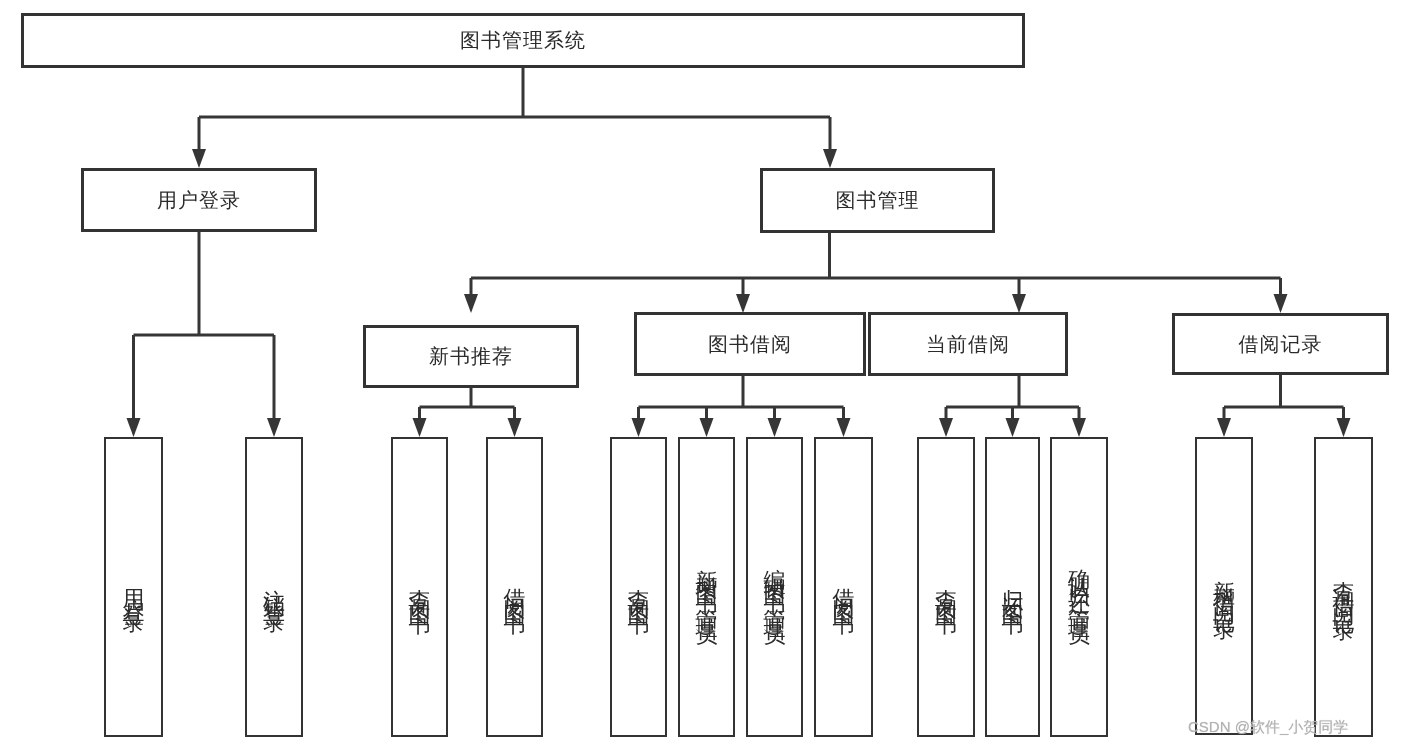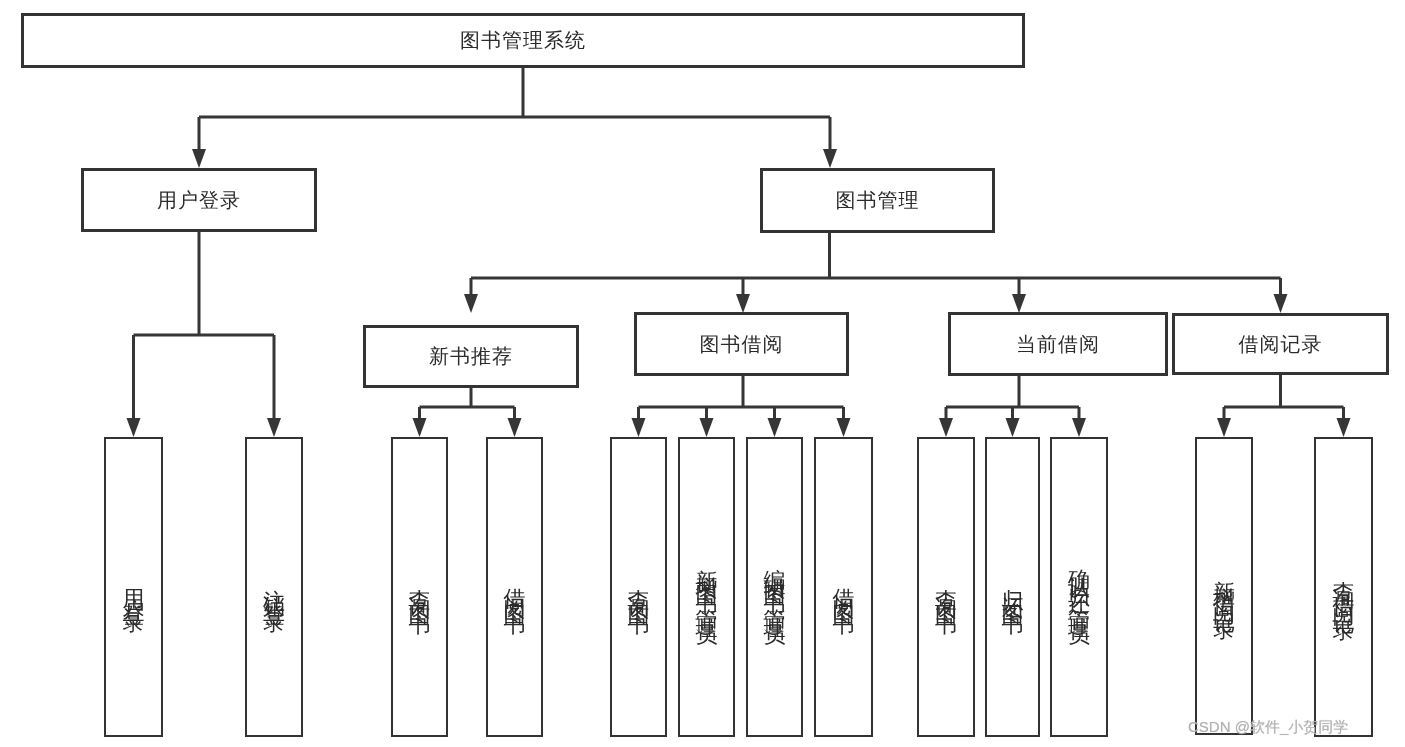--- a/index.html
+++ b/index.html
@@ -95,22 +95,22 @@
       <polygon points="1336.5,418 1350.5,418 1343.5,437"></polygon>
     </g>
   </svg>
 
   <div class="box" style="left:21px; top:13px; width:1004px; height:55px;">图书管理系统</div>
 
   <div class="box" style="left:81px; top:168px; width:236px; height:64px;">用户登录</div>
   <div class="box" style="left:712px; top:168px; width:235px; height:65px;margin-left:48px;">图书管理</div>
 
   <div class="box" style="left:363px; top:313px; width:216px; height:63px;margin-top:12px;">新书推荐</div>
-  <div class="box" style="left:634px; top:312px; width:215px; height:64px;">图书借阅</div>
-  <div class="box" style="left:948px; top:312px; width:220px; height:64px;">当前借阅</div>
+  <div class="box" style="left:634px; top:312px; width:232px; height:64px;">图书借阅</div>
+  <div class="box" style="left:868px; top:312px; width:200px; height:64px;">当前借阅</div>
   <div class="box" style="left:1172px; top:313px; width:217px; height:62px;">借阅记录</div>
 
   <div class="box leaf" style="left:104px; top:437px; width:59px; height:300px;">用户登录</div>
   <div class="box leaf" style="left:245px; top:437px; width:58px; height:300px;">注销登录</div>
 
   <div class="box leaf" style="left:391px; top:437px; width:57px; height:300px;">查询图书</div>
   <div class="box leaf" style="left:486px; top:437px; width:57px; height:300px;">借阅图书</div>
 
   <div class="box leaf" style="left:610px; top:437px; width:57px; height:300px;">查询图书</div>
   <div class="box leaf" style="left:678px; top:437px; width:57px; height:300px;">新增图书（管理员）</div>

